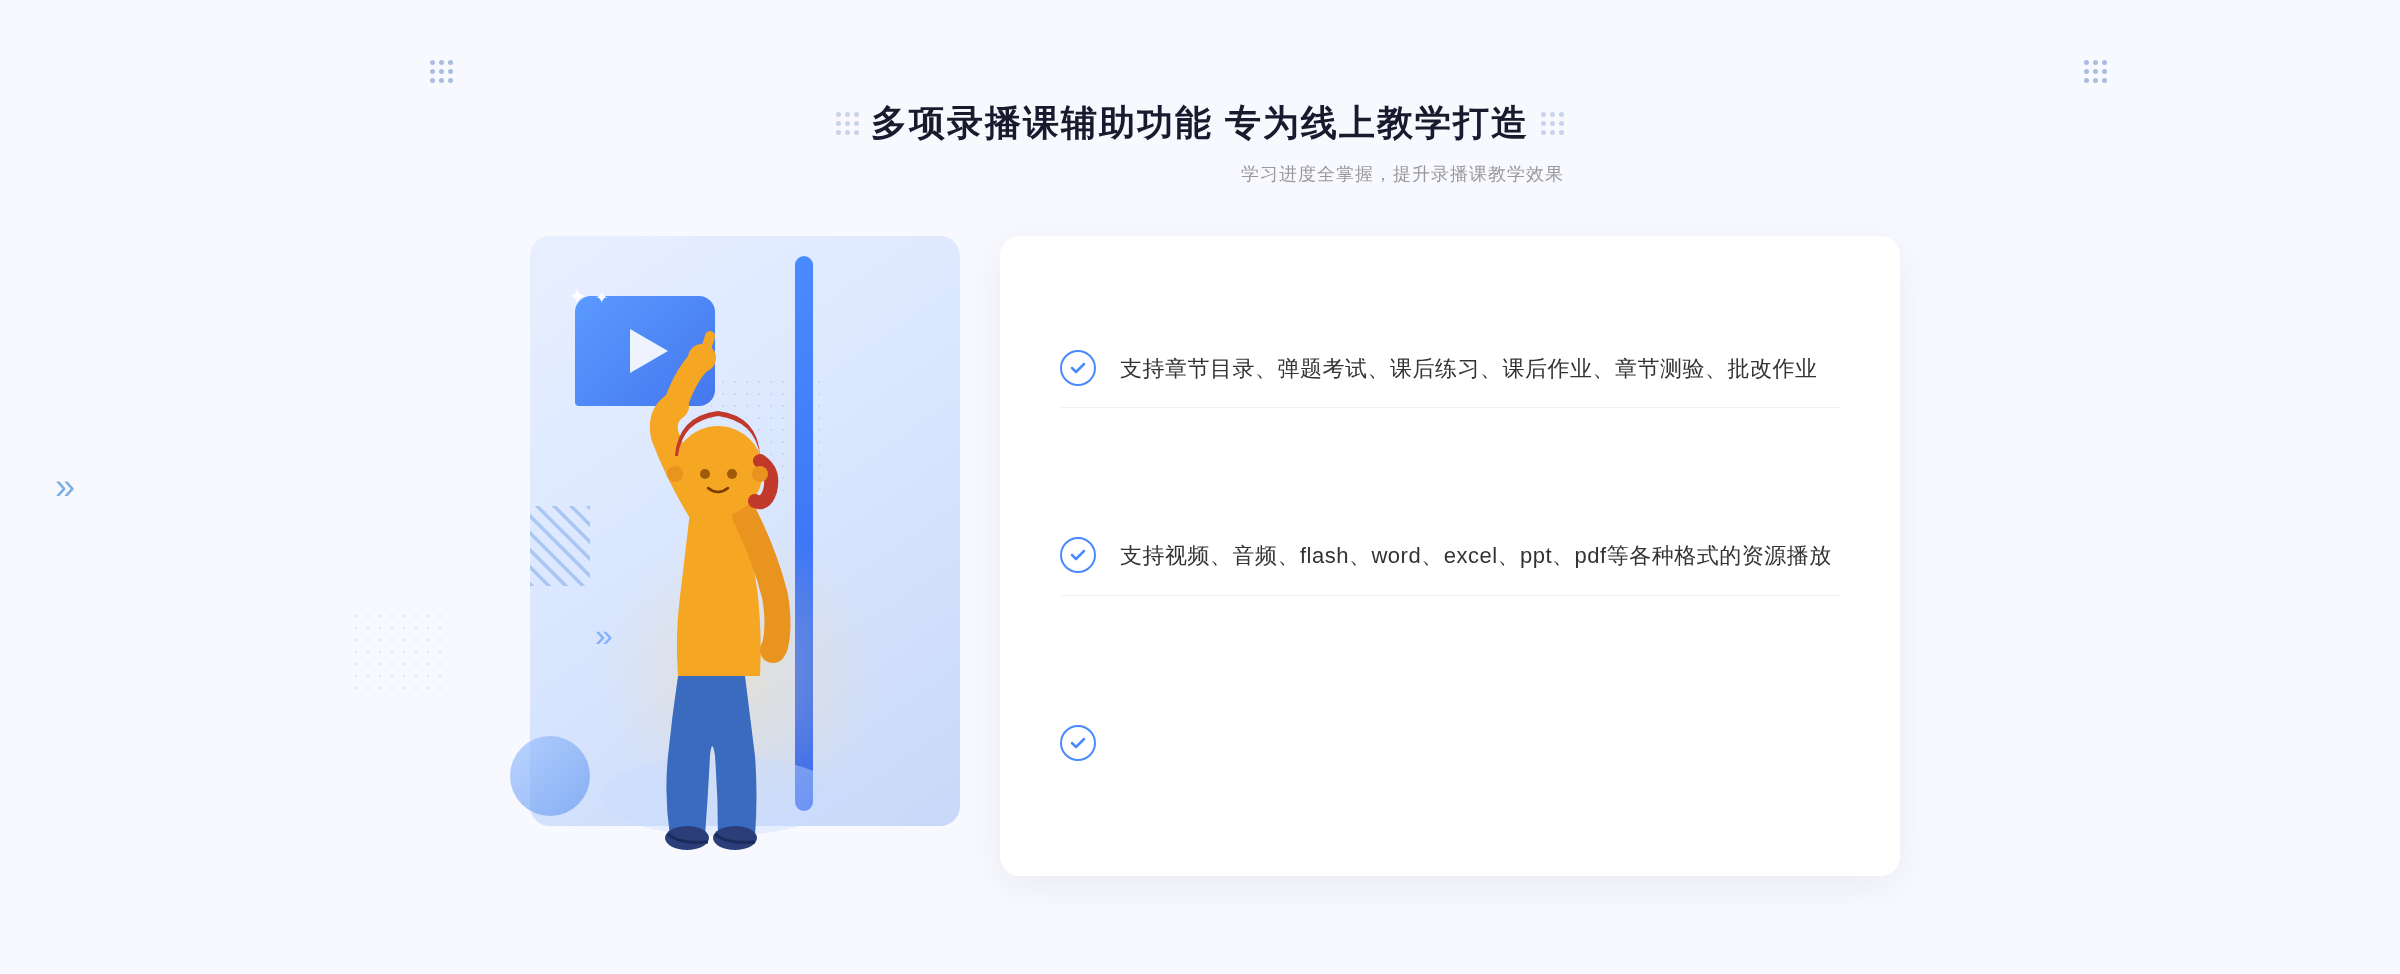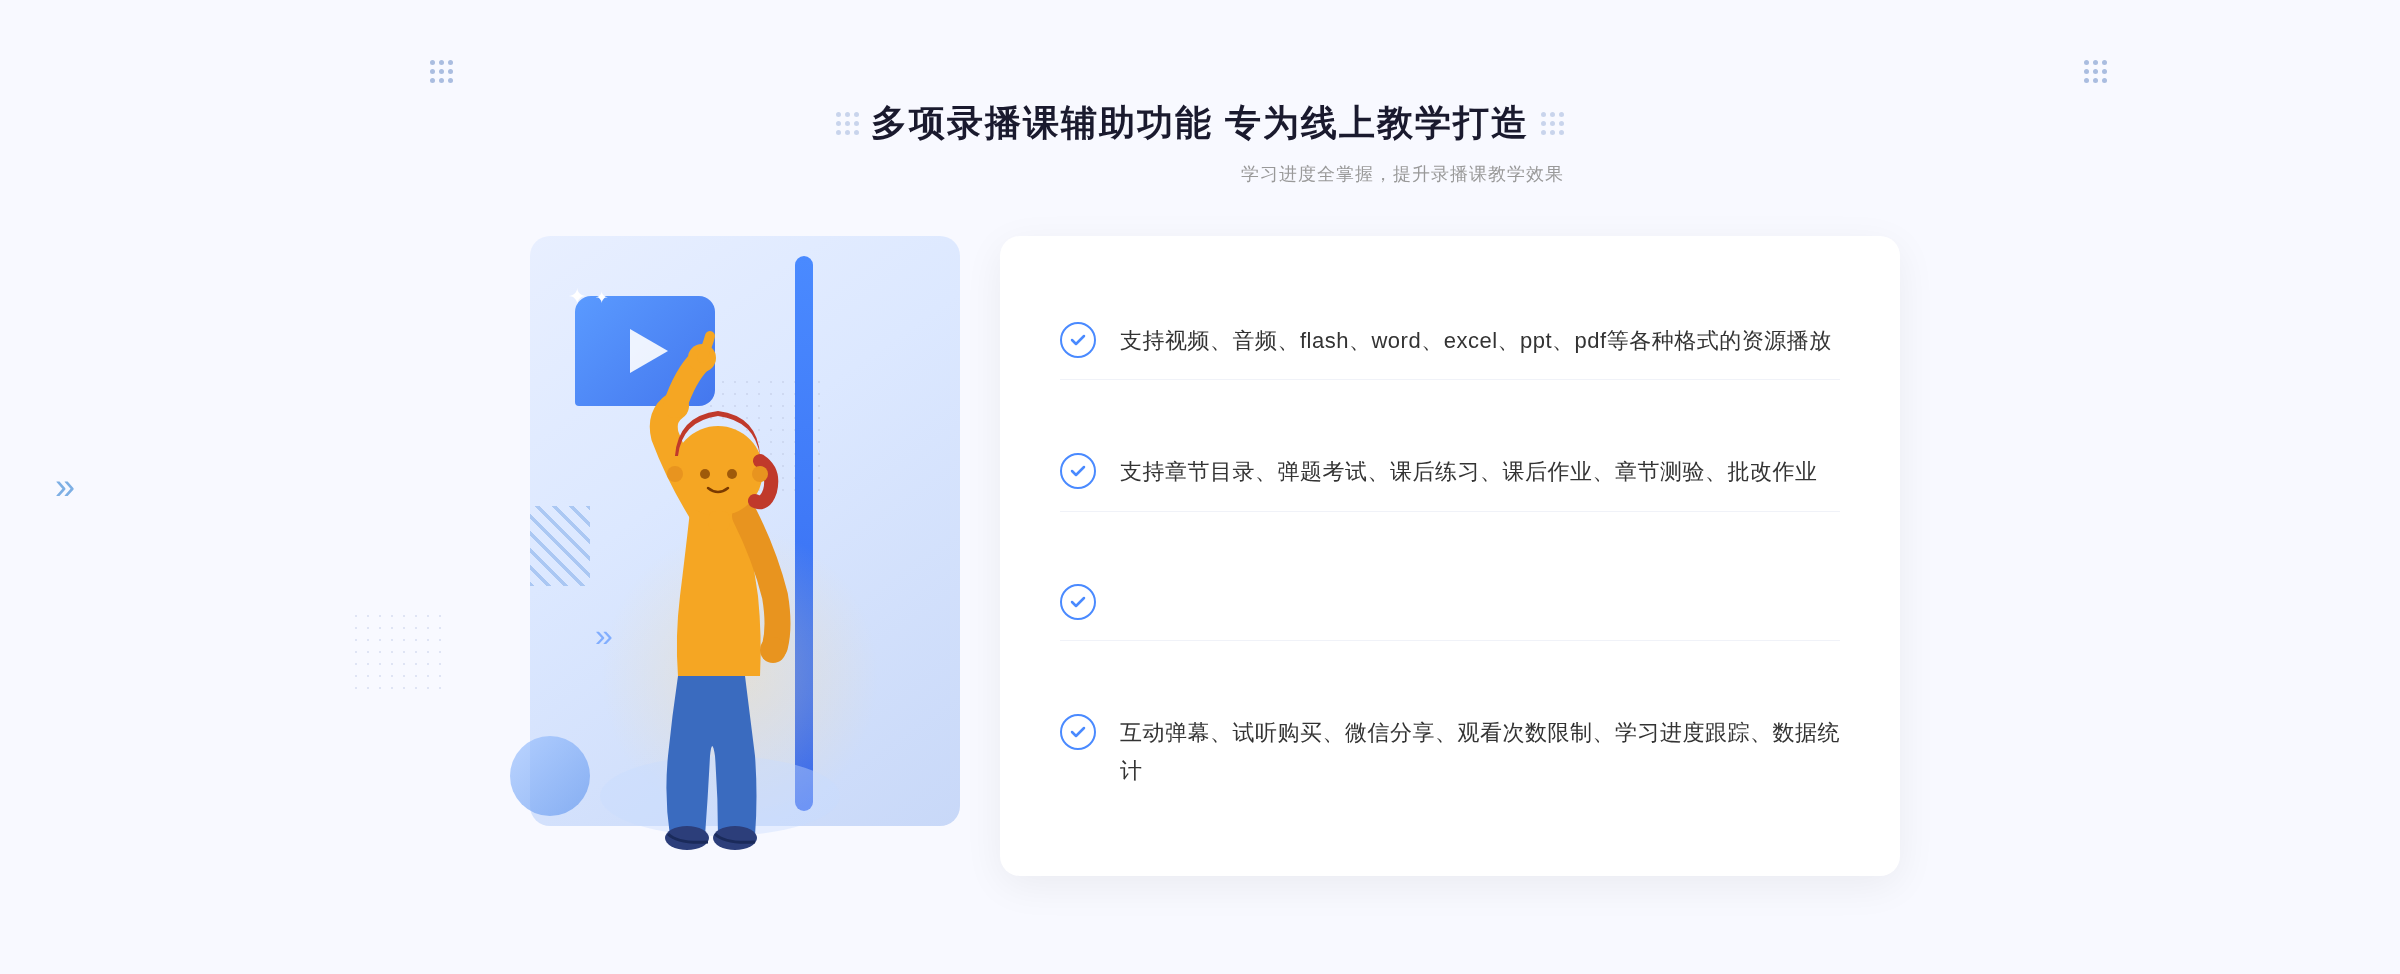--- a/index.html
+++ b/index.html
@@ -475,47 +475,39 @@
     </div>
 
     <div class="features-area">
 
       <div class="feature-item">
         <div class="check-circle">
           <svg viewBox="0 0 20 20" fill="none" xmlns="http://www.w3.org/2000/svg">
             <path d="M4 10 L8 14 L16 6" stroke="#4a8aff" stroke-width="2.5" stroke-linecap="round" stroke-linejoin="round"></path>
           </svg>
         </div>
-        <span class="feature-text">支持视频、音频、flash、word、excel、ppt、pdf等各种格式的资源播放</span>
+        <span class="feature-text">支持章节目录、弹题考试、课后练习、课后作业、章节测验、批改作业</span>
       </div>
 
       <div class="feature-item">
         <div class="check-circle">
           <svg viewBox="0 0 20 20" fill="none" xmlns="http://www.w3.org/2000/svg">
             <path d="M4 10 L8 14 L16 6" stroke="#4a8aff" stroke-width="2.5" stroke-linecap="round" stroke-linejoin="round"></path>
           </svg>
         </div>
-        <span class="feature-text">支持章节目录、弹题考试、课后练习、课后作业、章节测验、批改作业</span>
+        <span class="feature-text">支持视频、音频、flash、word、excel、ppt、pdf等各种格式的资源播放</span>
       </div>
 
       <div class="feature-item">
         <div class="check-circle">
           <svg viewBox="0 0 20 20" fill="none" xmlns="http://www.w3.org/2000/svg">
             <path d="M4 10 L8 14 L16 6" stroke="#4a8aff" stroke-width="2.5" stroke-linecap="round" stroke-linejoin="round"></path>
           </svg>
         </div>
       </div>
 
-      <div class="feature-item">
-        <div class="check-circle">
-          <svg viewBox="0 0 20 20" fill="none" xmlns="http://www.w3.org/2000/svg">
-            <path d="M4 10 L8 14 L16 6" stroke="#4a8aff" stroke-width="2.5" stroke-linecap="round" stroke-linejoin="round"></path>
-          </svg>
-        </div>
-        <span class="feature-text">互动弹幕、试听购买、微信分享、观看次数限制、学习进度跟踪、数据统计</span>
-      </div>
 
     </div>
   </div>
 
   <div class="dots-pattern-center"></div>
 
 </div>
 
 </body></html>

